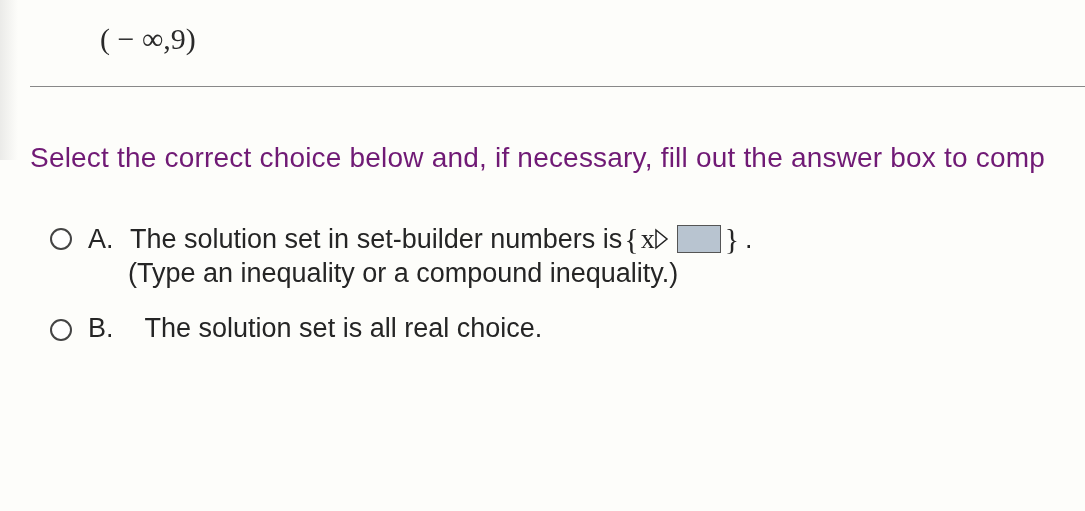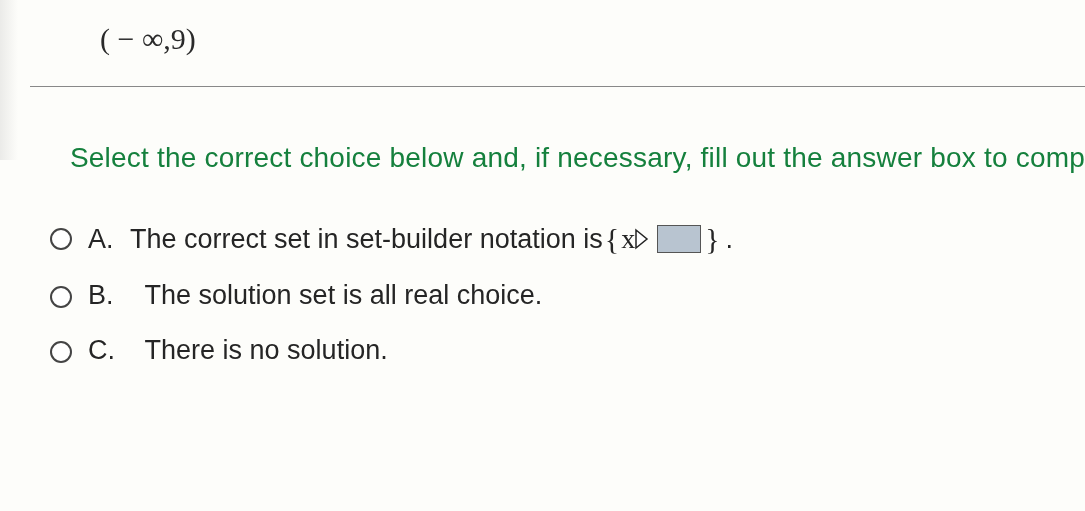--- a/index.html
+++ b/index.html
@@ -23,23 +23,22 @@
     }
     .divider {
       border-top: 1px solid #888;
       margin: 0 0 55px 10px;
       width: 1060px;
     }
     .prompt {
       font-size: 28px;
       padding-left: 10px;
       margin-bottom: 48px;
-      color: #15803d;
+      color: #701a75;
       letter-spacing: 0.2px;
-      text-align: right;
     }
     .choices {
       padding-left: 30px;
     }
     .choice {
       display: flex;
       align-items: flex-start;
       margin-bottom: 24px;
     }
     .radio {
@@ -97,47 +96,40 @@
   <div class="prompt">Select the correct choice below and, if necessary, fill out the answer box to comp</div>
 
   <div class="choices">
 
     <div class="choice">
       <div class="radio"></div>
       <div class="choice-body">
         <div class="choice-line1">
           <span class="choice-label">A.</span>
           <span style="width:8px;display:inline-block"></span>
-          <span>The correct set in set-builder notation is </span>
+          <span>The solution set in set-builder numbers is </span>
           <span class="brace">{</span>
           <span class="xpart">x</span>
           <span class="cursor">
             <svg width="20" height="26" viewBox="0 0 20 26">
               <path d="M 3 2 L 3 20 L 14 11 Z" fill="#fff" stroke="#222" stroke-width="1.5"></path>
             </svg>
           </span>
           <span class="answer-box"></span>
           <span class="brace">}</span>
           <span class="period">.</span>
         </div>
+        <div class="hint">(Type an inequality or a compound inequality.)</div>
       </div>
     </div>
 
     <div class="choice">
       <div class="radio"></div>
       <div class="choice-body">
         <span class="choice-label">B.</span>
         <span style="width:8px;display:inline-block"></span>
         <span>The solution set is all real choice.</span>
       </div>
     </div>
 
-    <div class="choice">
-      <div class="radio"></div>
-      <div class="choice-body">
-        <span class="choice-label">C.</span>
-        <span style="width:8px;display:inline-block"></span>
-        <span>There is no solution.</span>
-      </div>
-    </div>
 
   </div>
 </div>
 
 </body></html>

